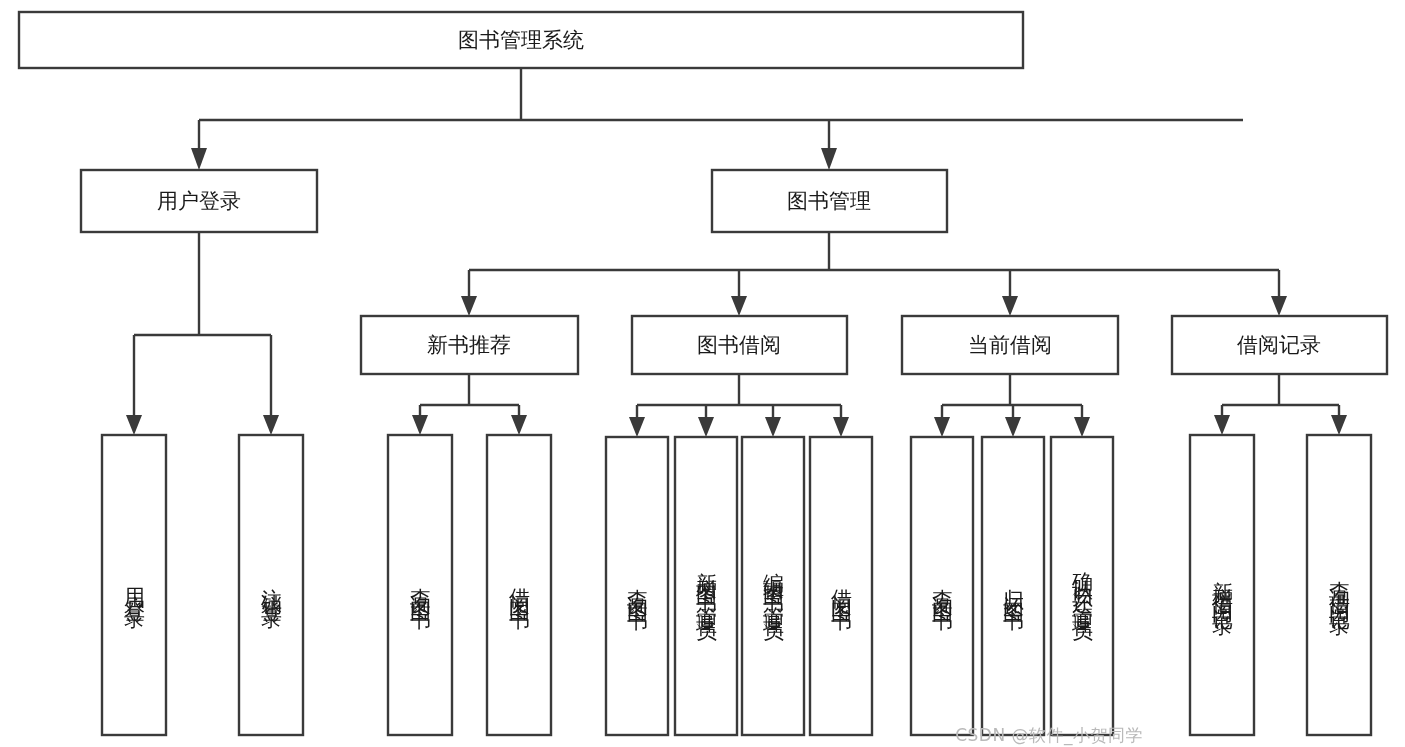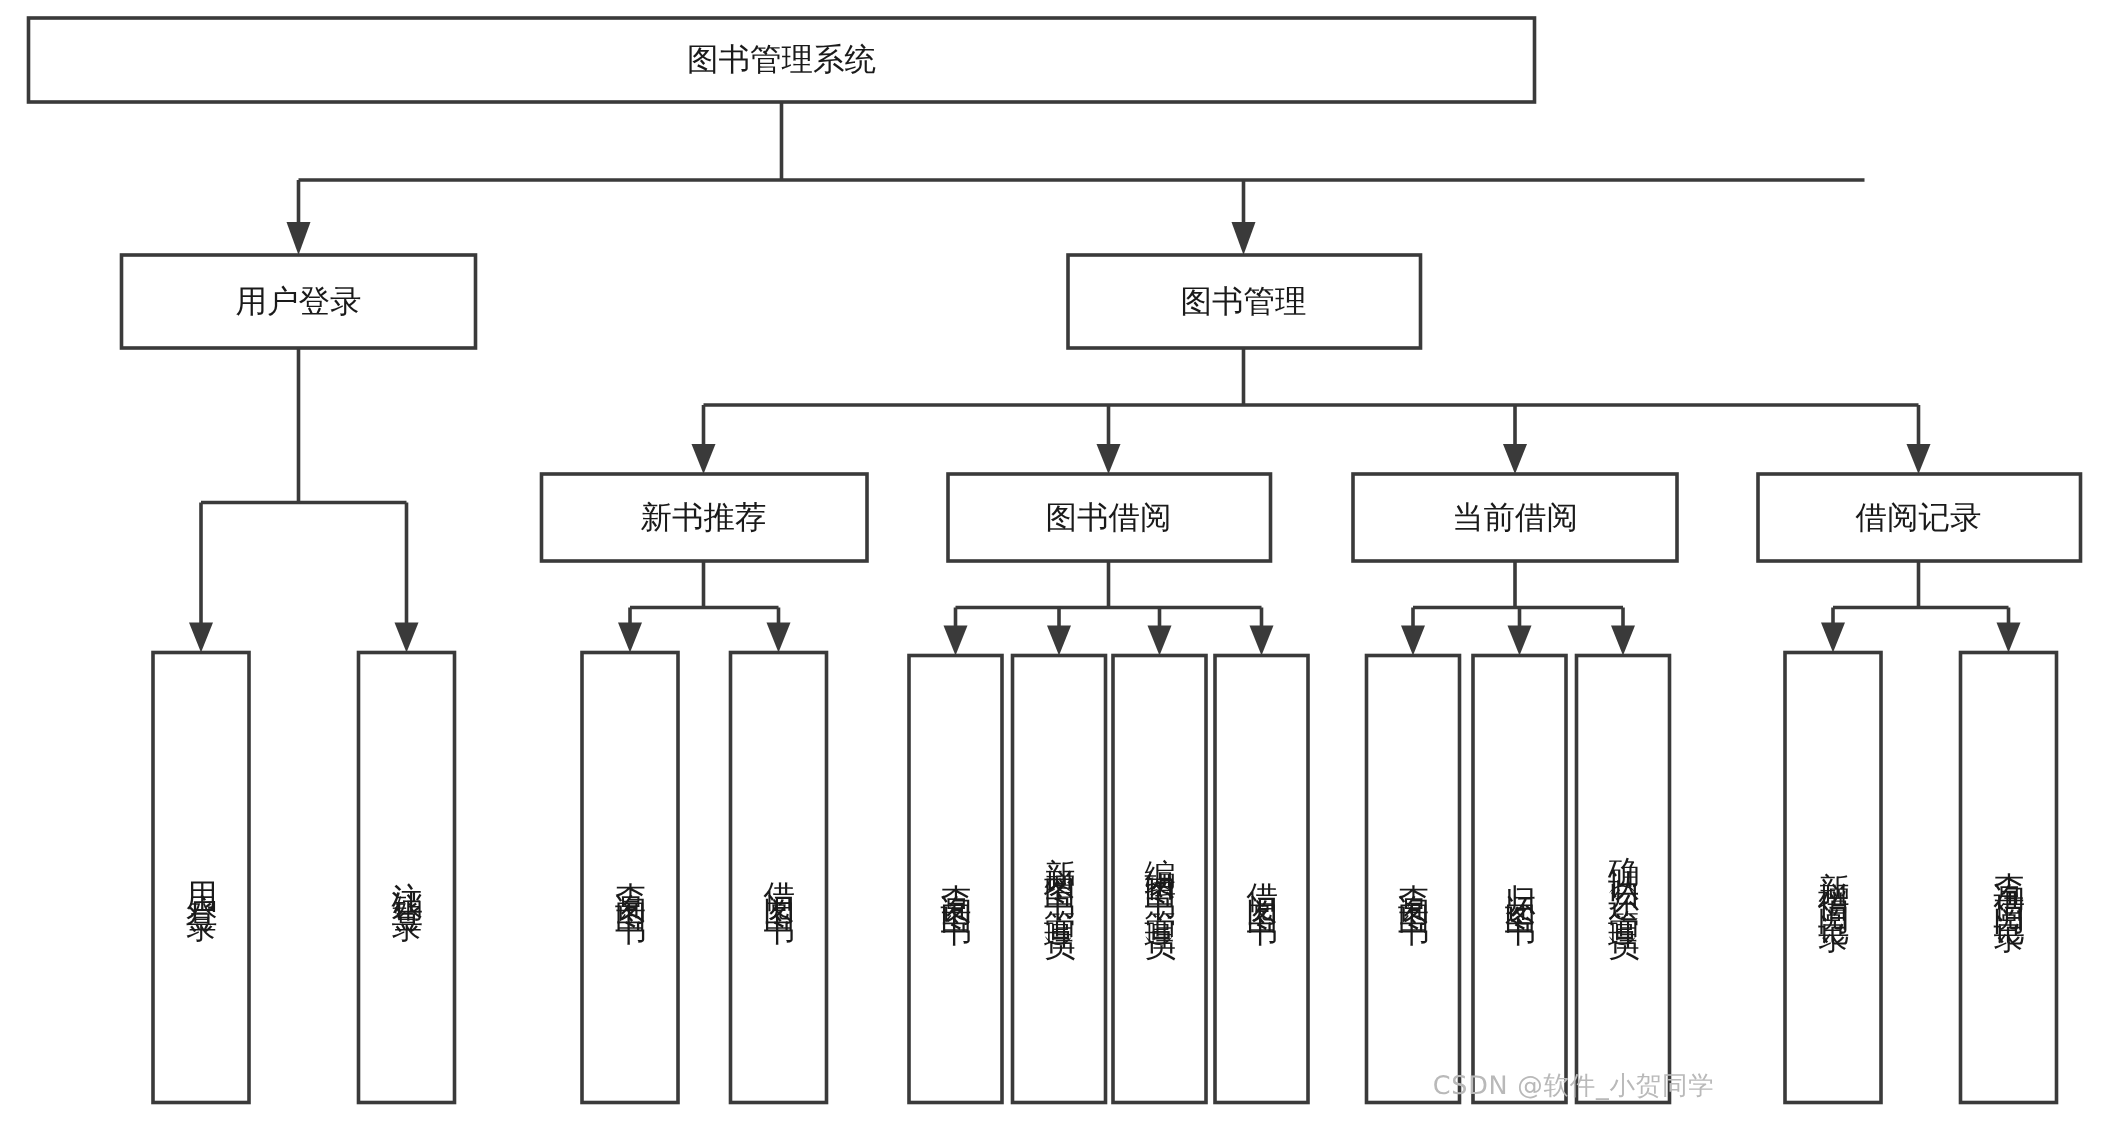--- a/index.html
+++ b/index.html
@@ -60,21 +60,21 @@
     font-size: 21px;
     line-height: 1.0;
     letter-spacing: 7px;
     color: #1a1a1a;
     white-space: nowrap;
     pointer-events: none;
   }
   .watermark {
     position: absolute;
     right: 8px;
-    bottom: 12px;
+    bottom: 0;
     font-family: "DejaVu Sans", "Liberation Sans", sans-serif;
     font-size: 17px;
     color: #b9b9b9;
     letter-spacing: 0.5px;
     white-space: nowrap;
   }
 </style>
 </head>
 <body>
 

